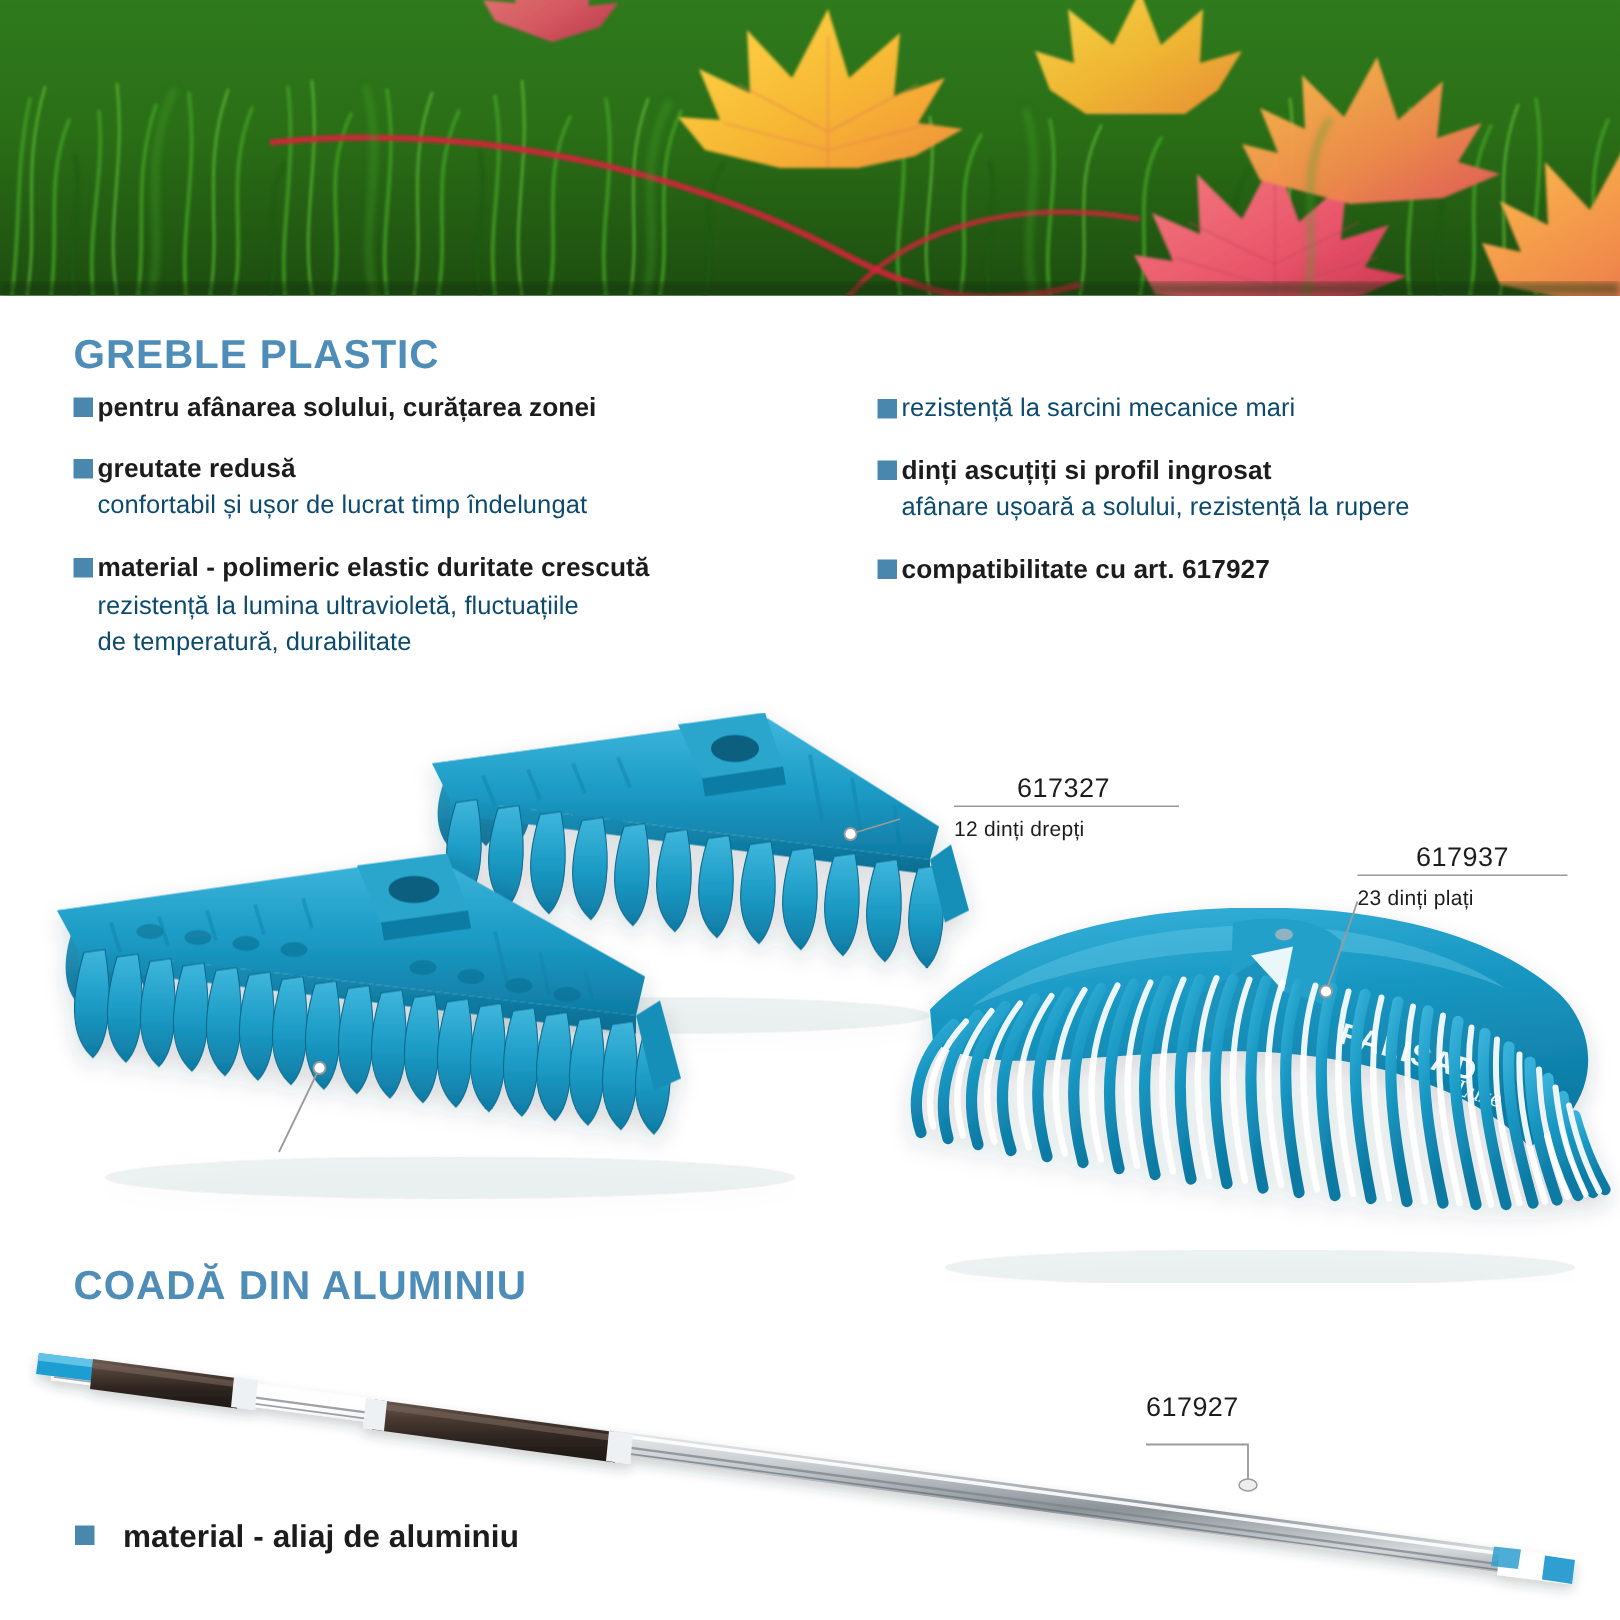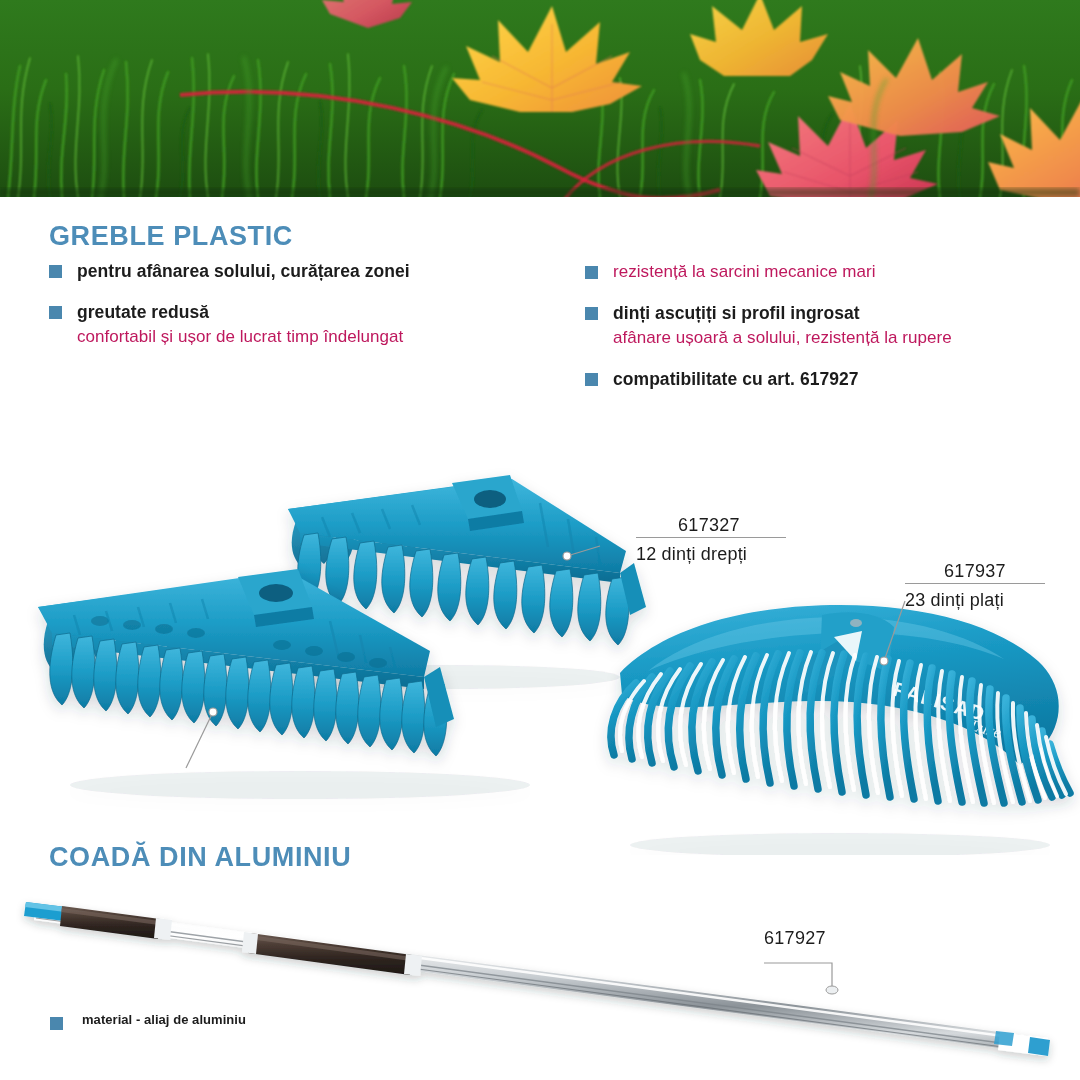--- a/index.html
+++ b/index.html
@@ -20,45 +20,45 @@
     position:absolute;font-size:27px;font-weight:bold;letter-spacing:.6px;
     color:#4d8db8;white-space:nowrap;
   }
   #title-greble{left:49px;top:221px;}
   #title-coada{left:49px;top:842px;text-align:right;}
 
   
   .feat{position:absolute;}
   #feat-left{left:49px;top:259px;width:520px;}
   #feat-right{left:585px;top:259px;width:470px;}
-  .feat-item{position:relative;padding-left:28px;margin-bottom:17px;}
+  .feat-item{position:relative;padding-left:16px;margin-bottom:17px;}
   .bullet{
     position:absolute;left:0;top:6px;width:13px;height:13px;background:#4a87ae;
   }
   .feat-head{
     font-size:17.5px;font-weight:bold;color:#1c1c1c;line-height:1.38;
     letter-spacing:.05px;
   }
   .feat-sub{
-    font-size:17px;font-weight:normal;color:#be185d;line-height:1.42;
+    font-size:17px;font-weight:normal;color:#0c4a6e;line-height:1.42;
     margin-top:1px;letter-spacing:.05px;
   }
 
   
   .stage{position:absolute;left:0;top:455px;width:1080px;height:400px;}
   .stage svg{display:block;width:1080px;height:400px;}
 
   
   .callout{position:absolute;}
   .callout .num{
     font-size:18px;color:#1c1c1c;letter-spacing:.3px;line-height:1.25;
     white-space:nowrap;
   }
   .callout .desc{
-    font-size:18px;color:#1c1c1c;letter-spacing:.2px;line-height:1.3;
+    font-size:14px;color:#1c1c1c;letter-spacing:.2px;line-height:1.3;
     white-space:nowrap;padding-top:5px;
   }
   .callout .rule{height:1px;background:#9a9a9a;}
 
   
   #co-617327{left:636px;top:514px;width:150px;text-align:left;}
   #co-617327 .num{text-align:center;padding-right:4px;}
   #co-617327 .rule{width:150px;}
 
   #co-617937{left:905px;top:560px;width:140px;}
@@ -79,21 +79,21 @@
   
   .handle{position:absolute;left:0;top:880px;width:1080px;height:200px;}
   .handle svg{display:block;width:1080px;height:200px;}
 
   
   #note-material{
     position:absolute;left:40px;top:1005px;
     background:#ffffff;padding:6px 14px 7px 0;
   }
   #note-material .bullet{left:10px;top:12px;}
-  #note-material .feat-head{padding-left:42px;font-size:13px;}
+  #note-material .feat-head{padding-left:42px;font-size:21px;}
 </style>
 </head>
 <body>
 
 <div class="page">
 
   <div class="hero">
     <svg viewBox="0 0 1080 197" preserveAspectRatio="none" aria-hidden="true">
       <defs>
         <linearGradient id="grassG" x1="0" y1="0" x2="0" y2="1">
@@ -236,20 +236,25 @@
       <span class="bullet"></span>
       <div class="feat-head">pentru afânarea solului, curățarea zonei</div>
     </div>
 
     <div class="feat-item">
       <span class="bullet"></span>
       <div class="feat-head">greutate redusă</div>
       <div class="feat-sub">confortabil și ușor de lucrat timp îndelungat</div>
     </div>
 
+    <div class="feat-item">
+      <span class="bullet"></span>
+      <div class="feat-head">material - polimeric elastic duritate crescută</div>
+      <div class="feat-sub">rezistență la lumina ultravioletă, fluctuațiile<br>de temperatură, durabilitate</div>
+    </div>
 
   </div>
 
   <div class="feat" id="feat-right">
 
     <div class="feat-item">
       <span class="bullet"></span>
       <div class="feat-sub">rezistență la sarcini mecanice mari</div>
     </div>
 

